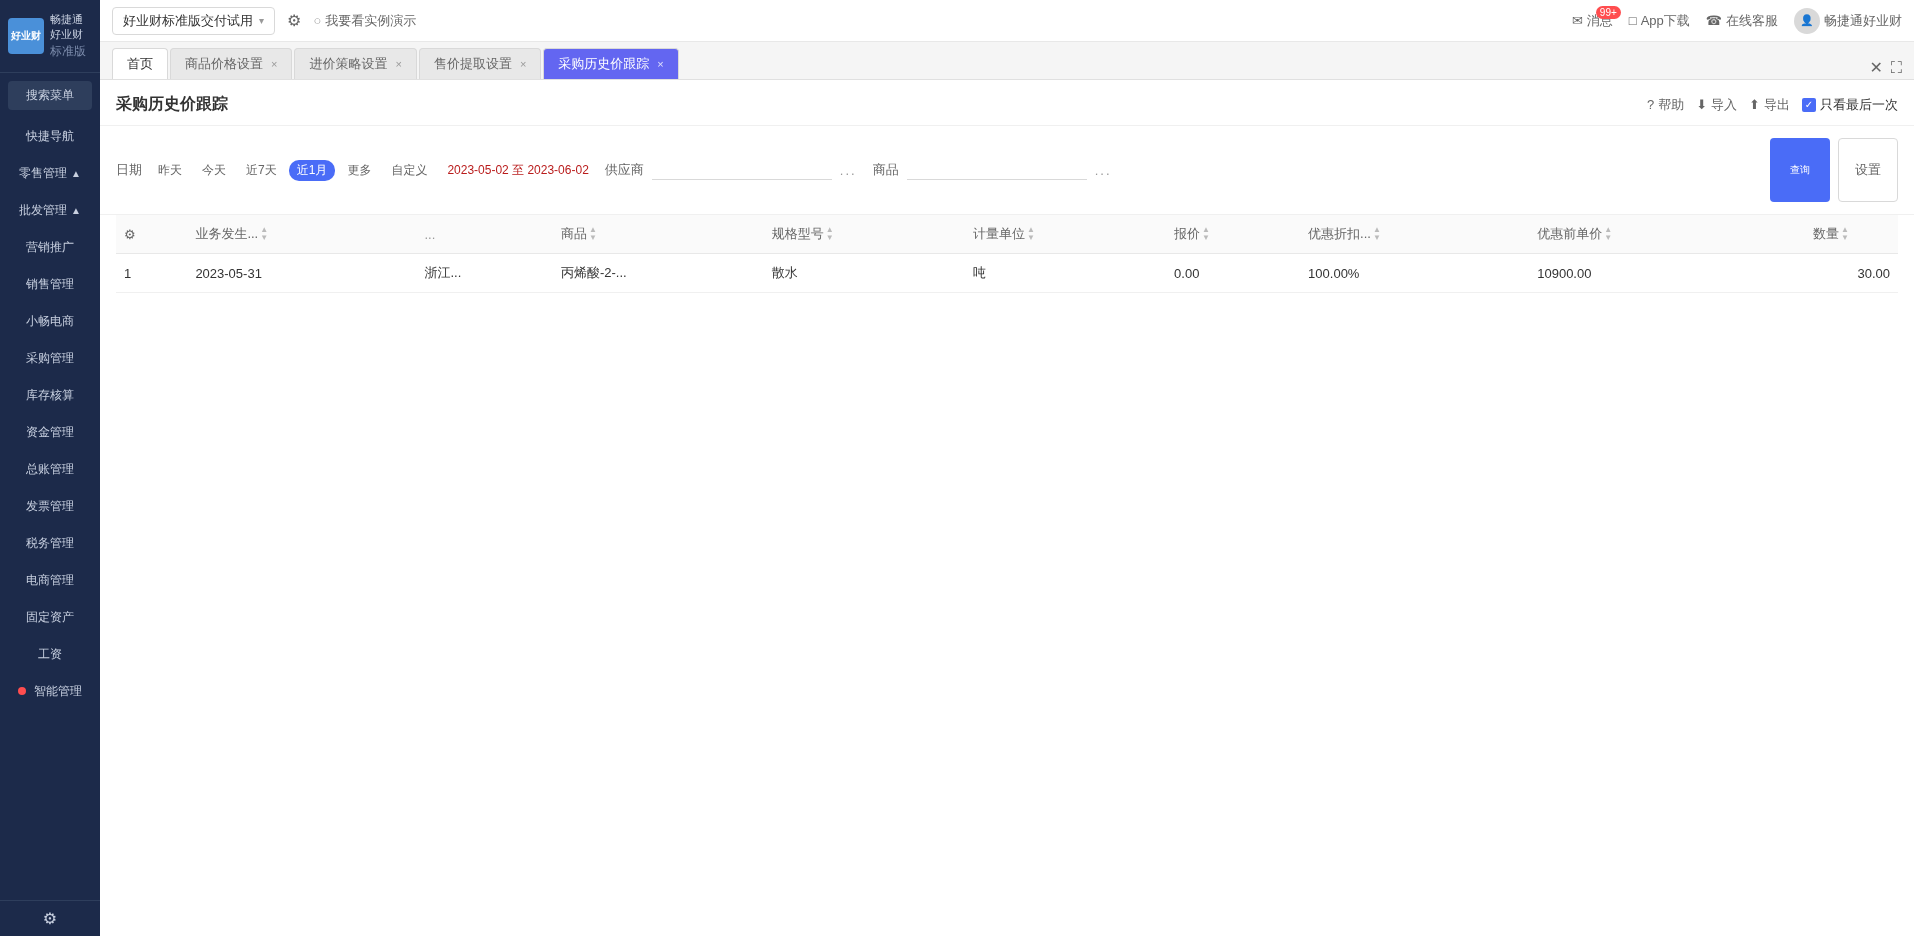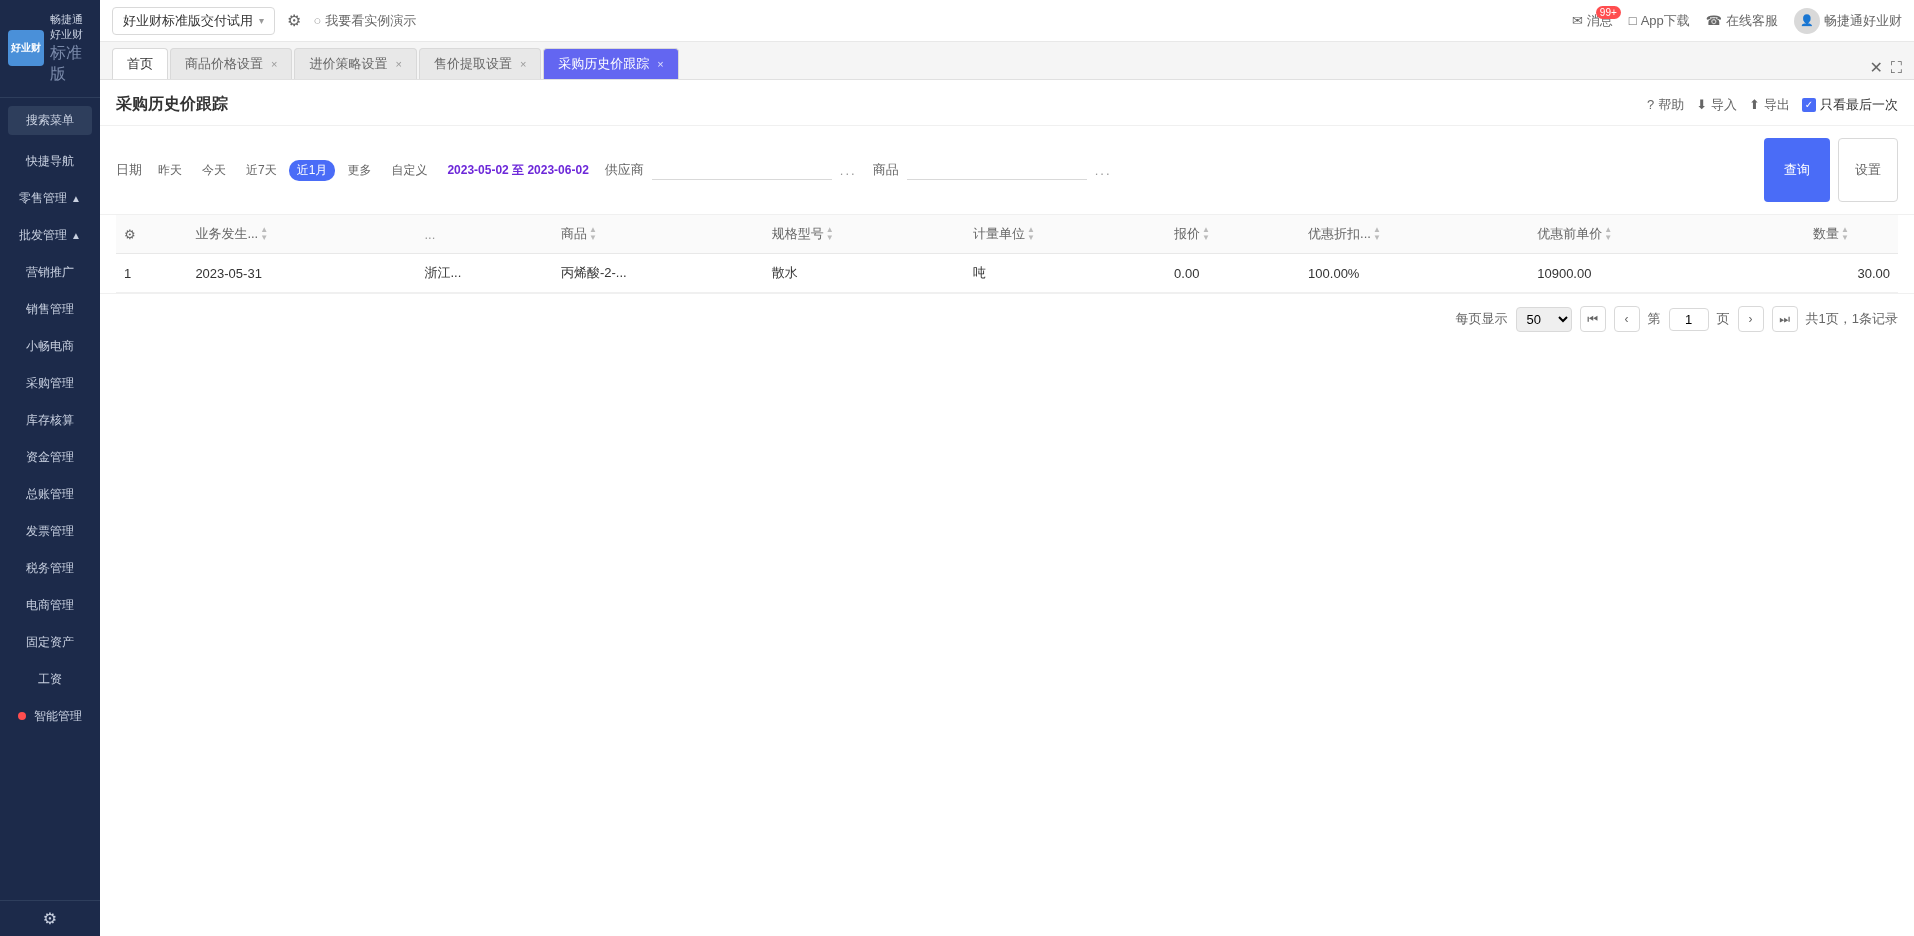--- a/index.html
+++ b/index.html
@@ -3,21 +3,21 @@
   <meta charset="utf-8">
   <style>
     * { box-sizing: border-box; margin: 0; padding: 0; }
     body { font-family: "Microsoft YaHei", "PingFang SC", sans-serif; font-size: 13px; background: #f0f2f5; color: #333; display: flex; height: 936px; overflow: hidden; }
 
     
     .sidebar { width: 100px; background: #1c2a4a; color: #c8d0e0; display: flex; flex-direction: column; flex-shrink: 0; height: 100%; }
     .sidebar-logo { padding: 12px 8px; border-bottom: 1px solid #2e3e5c; display: flex; align-items: center; gap: 6px; }
     .sidebar-logo-icon { width: 36px; height: 36px; background: #4a90d9; border-radius: 4px; display: flex; align-items: center; justify-content: center; color: white; font-size: 10px; text-align: center; line-height: 1.2; font-weight: bold; flex-shrink: 0; }
     .sidebar-logo-text { font-size: 11px; color: #c8d0e0; line-height: 1.4; }
-    .sidebar-logo-tag { font-size: 16px; color: #7a8aaa; }
+    .sidebar-logo-tag { font-size: 12px; color: #7a8aaa; }
     .sidebar-search { padding: 8px; }
     .sidebar-search-btn { width: 100%; background: #2e3e5c; border: none; color: #c8d0e0; padding: 6px; border-radius: 4px; cursor: pointer; font-size: 12px; }
     .sidebar-nav-item { padding: 10px 8px; text-align: center; cursor: pointer; font-size: 12px; color: #c8d0e0; display: flex; align-items: center; justify-content: center; gap: 4px; }
     .sidebar-nav-item .arrow { font-size: 10px; }
     .sidebar-bottom { margin-top: auto; padding: 8px; border-top: 1px solid #2e3e5c; display: flex; justify-content: center; }
     .sidebar-bottom-icon { color: #c8d0e0; cursor: pointer; font-size: 16px; }
     .sidebar-dot { width: 8px; height: 8px; background: #ff4d4f; border-radius: 50%; display: inline-block; margin-right: 4px; }
 
     
     .main { flex: 1; display: flex; flex-direction: column; overflow: hidden; background: #f0f2f5; }
@@ -54,26 +54,26 @@
     .checkbox-blue { width: 14px; height: 14px; background: #4a6cf7; border-radius: 2px; display: flex; align-items: center; justify-content: center; }
     .checkbox-blue::after { content: '✓'; color: white; font-size: 10px; }
 
     
     .filter-bar { padding: 12px 16px; display: flex; align-items: center; gap: 16px; border-bottom: 1px solid #f0f0f0; }
     .filter-group { display: flex; align-items: center; gap: 8px; }
     .filter-label { color: #666; font-size: 13px; }
     .filter-date-options { display: flex; gap: 4px; }
     .date-option { padding: 2px 8px; border-radius: 10px; cursor: pointer; font-size: 12px; color: #666; }
     .date-option.active { background: #4a6cf7; color: white; border-radius: 10px; }
-    .filter-date-range { font-size: 12px; color: #6d28d9; margin-left: 4px; font-weight: bold; }
+    .filter-date-range { font-size: 12px; color: #b91c1c; margin-left: 4px; }
     .filter-input-group { display: flex; align-items: center; gap: 8px; }
     .filter-input { border: none; border-bottom: 1px solid #d9d9d9; outline: none; padding: 2px 4px; font-size: 13px; width: 180px; color: #333; }
     .filter-dots { color: #999; cursor: pointer; letter-spacing: 2px; }
     .filter-actions { margin-left: auto; display: flex; gap: 8px; }
-    .btn-query { background: #4a6cf7; color: white; border: none; padding: 6px 20px; border-radius: 4px; cursor: pointer; font-size: 13px; }
+    .btn-query { background: #4a6cf7; color: white; border: none; padding: 6px 20px; border-radius: 4px; cursor: pointer; font-size: 10px; }
     .btn-settings { background: white; color: #666; border: 1px solid #d9d9d9; padding: 22px 16px; border-radius: 4px; cursor: pointer; font-size: 13px; }
 
     
     .table-wrapper { padding: 0 16px; }
     .data-table { width: 100%; border-collapse: collapse; font-size: 13px; }
     .data-table th { background: #fafafa; padding: 10px 8px; text-align: left; border-bottom: 1px solid #e8e8e8; color: #666; font-weight: normal; white-space: nowrap; }
     .data-table td { padding: 10px 8px; border-bottom: 1px solid #f0f0f0; color: #333; white-space: nowrap; }
     .th-sort { display: inline-flex; align-items: center; gap: 2px; }
     .sort-icons { display: flex; flex-direction: column; font-size: 8px; color: #bbb; line-height: 1; }
     .col-gear { color: #666; cursor: pointer; }
@@ -365,31 +365,15 @@
             <td>吨</td>
             <td>0.00</td>
             <td>100.00%</td>
             <td>10900.00</td>
             <td style="text-align:right;">30.00</td>
           </tr>
         </tbody>
       </table>
     </div>
 
-    <div class="pagination">
-      <span>每页显示</span>
-      <select class="page-size-select">
-        <option>50</option>
-        <option>100</option>
-        <option>200</option>
-      </select>
-      <button class="page-nav-btn">⏮</button>
-      <button class="page-nav-btn">‹</button>
-      <span>第</span>
-      <input class="page-input" value="1" style="">
-      <span>页</span>
-      <button class="page-nav-btn">›</button>
-      <button class="page-nav-btn">⏭</button>
-      <span>共1页，1条记录</span>
-    </div>
 
   </div>
 </div>
 
 </body></html>

